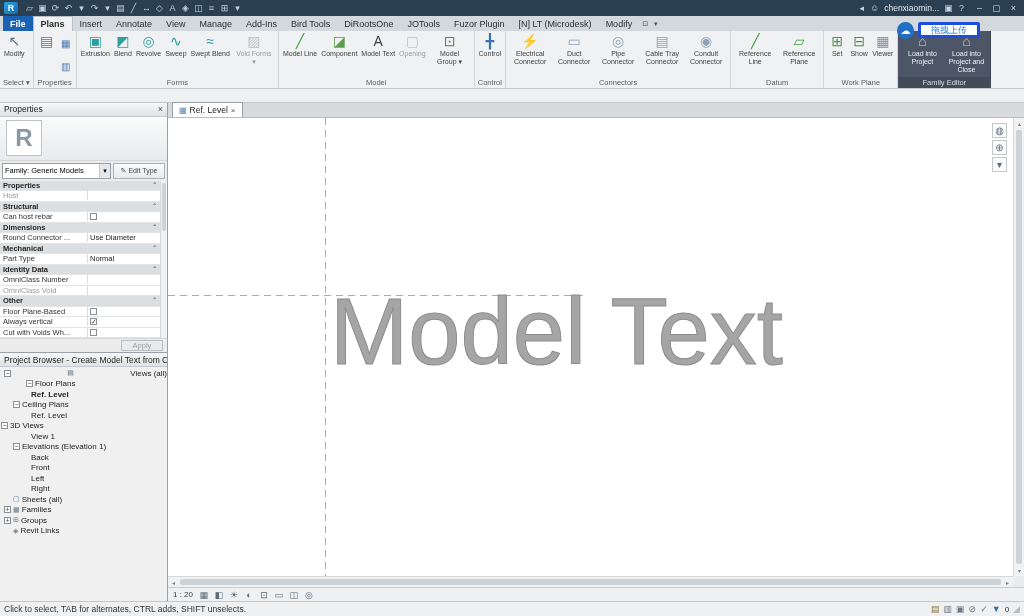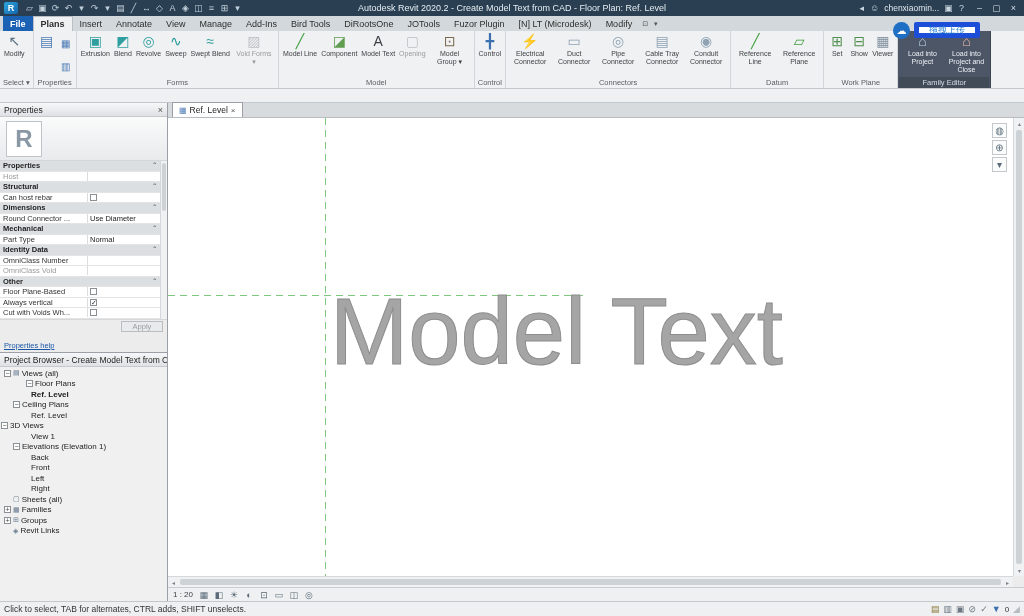--- a/index.html
+++ b/index.html
@@ -20,21 +20,21 @@
   
   .tabrow { height:15px; background:#d2d8dc; display:flex; align-items:flex-end; padding-left:3px; position:relative; }
   .rtab { height:15px; display:flex; align-items:center; padding:0 7px; font-size:9px; color:#2e2e2e; white-space:nowrap; }
   .rtab.file { background:var(--file-tab-blue,#1b62b5); color:#fff; font-weight:bold; }
   .rtab.active { background:#f0f1f2; border:1px solid #b9bfc4; border-bottom:none; font-weight:bold; }
   .rtabicon { font-size:7px; color:#555; padding:0 3px; align-self:center; }
 
   
   .upload { position:absolute; top:21px; right:44px; height:18px; display:flex; align-items:center; gap:4px; z-index:10; }
   .upbadge { width:17px; height:17px; border-radius:50%; background:var(--accent-blue,#1f6fc4); color:#fff; font-size:10px; display:flex; align-items:center; justify-content:center; }
-  .upbtn { height:16px; border:5px solid #1d4ed8; background:#fff; color:#2b7fd4; font-size:9px; display:flex; align-items:center; padding:0 10px; border-radius:2px; white-space:nowrap; }
+  .upbtn { height:16px; border:3px solid #1d4ed8; background:#fff; color:#2b7fd4; font-size:9px; display:flex; align-items:center; padding:0 10px; border-radius:2px; white-space:nowrap; }
 
   
   .ribbon { height:58px; background:#f0f1f2; display:flex; border-bottom:1px solid #c3c8cc; overflow:hidden; }
   .panel { display:flex; flex-direction:column; border-right:1px solid #d2d6d9; padding:0 1px; flex:none; }
   .pbtns { display:flex; flex-direction:column; flex-wrap:wrap; align-content:flex-start; height:46px; padding:0 1px; }
   .rbtn { display:flex; flex-direction:column; align-items:center; padding:2px 2px 0; min-width:22px; max-width:44px; }
   .rbtn.large { height:46px; }
   .rbtn.small { height:23px; justify-content:center; min-width:16px; }
   .rbtn.disabled { opacity:.5; }
   .ricon { font-size:14px; line-height:17px; }
@@ -132,21 +132,20 @@
       <span class="qat-icon">╱</span>
       <span class="qat-icon">↔</span>
       <span class="qat-icon">◇</span>
       <span class="qat-icon">A</span>
       <span class="qat-icon">◈</span>
       <span class="qat-icon">◫</span>
       <span class="qat-icon">≡</span>
       <span class="qat-icon">⊞</span>
       <span class="qat-icon">▾</span>
     </div>
-  <div class="tb-title">Autodesk Revit 2020.2 - Create Model Text from CAD - Floor Plan: Ref. Level</div>
   <div class="tb-right">
     <span style="display:flex">
         <span class="tbicon">◂</span>
         <span class="tbicon">☺</span>
       </span>
     <span class="tb-user">chenxiaomin...</span>
     <span style="display:flex">
         <span class="tbicon">▣</span>
         <span class="tbicon">?</span>
       </span>
@@ -347,20 +346,30 @@
     <div class="props">
       <div class="phead">
         <span>Properties</span>
         <span class="close">×</span>
       </div>
       <div class="preview">
         <div class="previewcard">
           <span class="previewR">R</span>
         </div>
       </div>
+      <div class="selrow">
+        <div class="combo">
+          <span>Family: Generic Models</span>
+          <span class="arrow">▾</span>
+        </div>
+        <div class="edittype">
+          <span>✎</span>
+          <span>Edit Type</span>
+        </div>
+      </div>
       <div class="pgridwrap">
         <div class="pgrid">
             <div class="prow group">
               <span class="glab">Properties</span>
               <span class="gcol">ˆ</span>
             </div>
             <div class="prow gray">
               <span class="lab">Host</span>
               <span class="val"></span>
             </div>
@@ -434,21 +443,21 @@
         <span class="applybtn">Apply</span>
       </div>
     </div>
 
     <div class="browser">
       <div class="phead">
         <span>Project Browser - Create Model Text from C...</span>
 
       </div>
       <div class="tree">
-          <div class="titem" style="padding-left: 4px;">
+          <div class="titem" style="padding-left: 4px; justify-content: space-between;">
             <span class="texp">−</span>
             <span class="ticon">▤</span>
             <span class="tlabel">Views (all)</span>
           </div>
           <div class="titem" style="padding-left: 26px;">
             <span class="texp">−</span>
             <span class="tlabel">Floor Plans</span>
           </div>
           <div class="titem bold" style="padding-left: 31px;">
             <span class="tlabel">Ref. Level</span>

